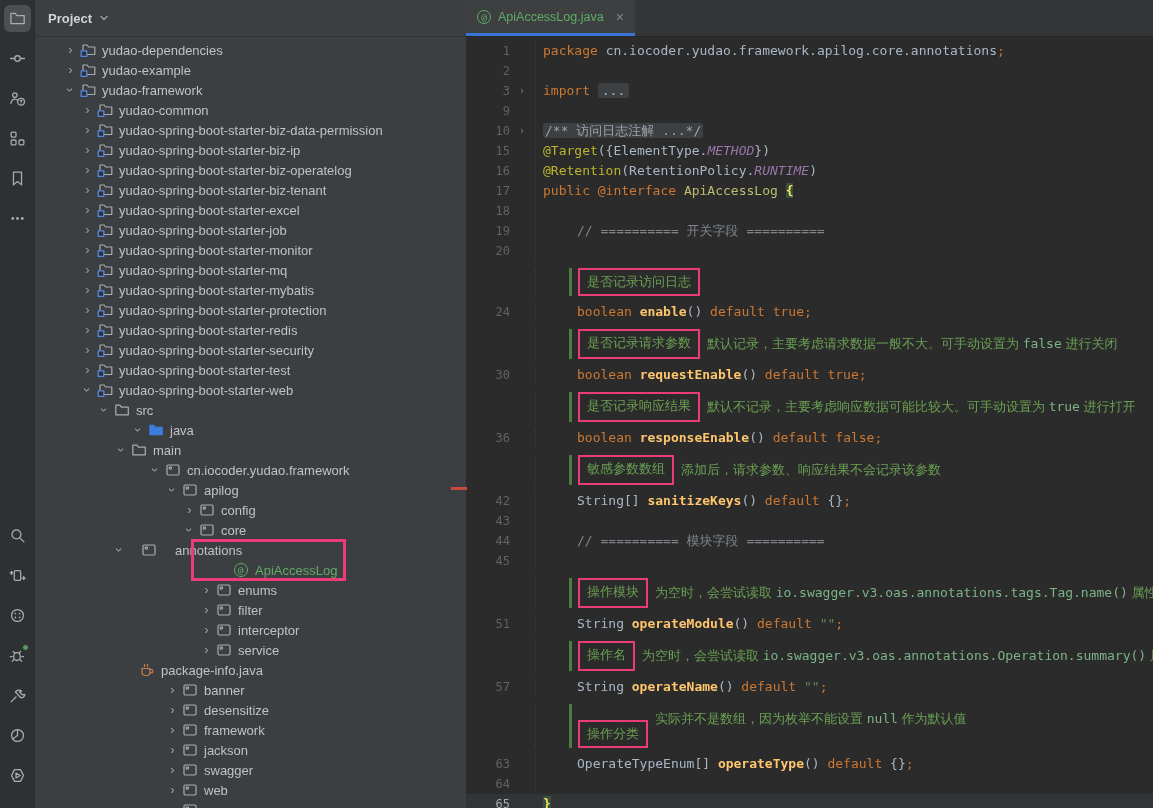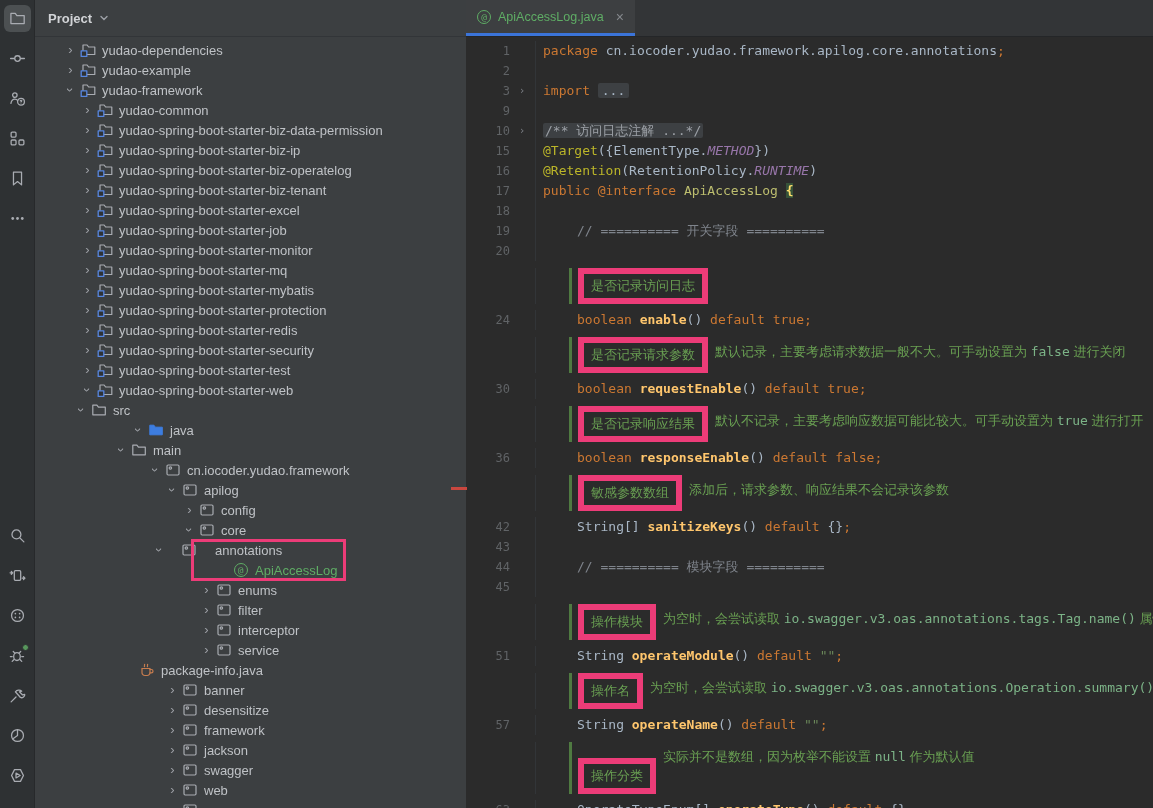--- a/index.html
+++ b/index.html
@@ -61,21 +61,21 @@
   .tk-st { color:#6A8759; }
   .tk-sc { color:#CC7832; }
   .tk-cm { color:#7F848C; }
   .tk-fd { background:#3D4043; color:#A9B7C6; border-radius:2px; padding:0 4px; }
   .tk-fdc { background:#3D4043; color:#9CA0A6; border-radius:2px; padding:0 2px; }
   .tk-bh { color:#FFDF6D; background:#365239; font-weight:bold; }
 
   .doc-row { display:flex; margin:7px 0 6px; }
   .doc-content { display:flex; align-items:stretch; margin-left:33px; }
   .doc-bar { width:3px; background:#4F7A41; margin-right:6px; flex:none; }
-  .doc-box { border:6px solid #5eead4; padding:2px 7px; line-height:20px; color:#69A052; white-space:nowrap;
+  .doc-box { border:2px solid #5eead4; padding:2px 7px; line-height:20px; color:#69A052; white-space:nowrap;
              font-family:"Liberation Sans","DejaVu Sans",sans-serif; font-size:13px; }
   .doc-rest { margin-left:7px; line-height:30px; color:#69A052; white-space:pre;
               font-family:"Liberation Sans","DejaVu Sans",sans-serif; font-size:13px; }
   .doc-code { color:#7CB387; font-family:"DejaVu Sans Mono",monospace; }
 
   .red-dash { position:absolute; left:451px; top:487px; width:16px; height:3px; background:#C9473F; z-index:9; }
 </style>
 </head>
 <body>
 
@@ -353,21 +353,21 @@
         <div class="tree-row" style="padding-left: 44px;">
           <span class="chev open"><span>›</span></span>
           <span class="t-icon">
             <svg viewBox="0 0 16 16" fill="none" stroke="#A9ACB2" stroke-width="1.2" stroke-linecap="round" stroke-linejoin="round">
               <path d="M3 3h4.1l1.5 2h6.2v7.5H3z"></path>
               <rect x="1.2" y="8.8" width="5.6" height="5.6" fill="#2E3133" stroke="#5786E0" stroke-width="1.3"></rect>
             </svg>
           </span>
           <span class="t-label">yudao-spring-boot-starter-web</span>
         </div>
-        <div class="tree-row" style="padding-left: 38px;">
+        <div class="tree-row" style="padding-left: 61px;">
           <span class="chev open"><span>›</span></span>
           <span class="t-icon">
             <svg viewBox="0 0 16 16" fill="none" stroke="#A9ACB2" stroke-width="1.2" stroke-linecap="round" stroke-linejoin="round">
               <path d="M1.8 3.2h4.1l1.5 2h6.9v7.6H1.8z"></path>
             </svg>
           </span>
           <span class="t-label">src</span>
         </div>
         <div class="tree-row" style="padding-left: 95px;">
           <span class="chev open"><span>›</span></span>
@@ -420,21 +420,21 @@
         <div class="tree-row" style="padding-left: 146px;">
           <span class="chev open"><span>›</span></span>
           <span class="t-icon">
             <svg viewBox="0 0 16 16" fill="none" stroke="#A9ACB2" stroke-width="1.2" stroke-linecap="round" stroke-linejoin="round">
               <rect x="2" y="3" width="12" height="10" rx="1.2"></rect>
               <circle cx="5.4" cy="6" r="1.2"></circle>
             </svg>
           </span>
           <span class="t-label">core</span>
         </div>
-        <div class="tree-row" style="padding-left: 116px; gap: 12px;">
+        <div class="tree-row" style="padding-left: 76px; gap: 12px;">
           <span class="chev open"><span>›</span></span>
           <span class="t-icon">
             <svg viewBox="0 0 16 16" fill="none" stroke="#A9ACB2" stroke-width="1.2" stroke-linecap="round" stroke-linejoin="round">
               <rect x="2" y="3" width="12" height="10" rx="1.2"></rect>
               <circle cx="5.4" cy="6" r="1.2"></circle>
             </svg>
           </span>
           <span class="t-label">annotations</span>
         </div>
         <div class="tree-row" style="padding-left: 180px;">

